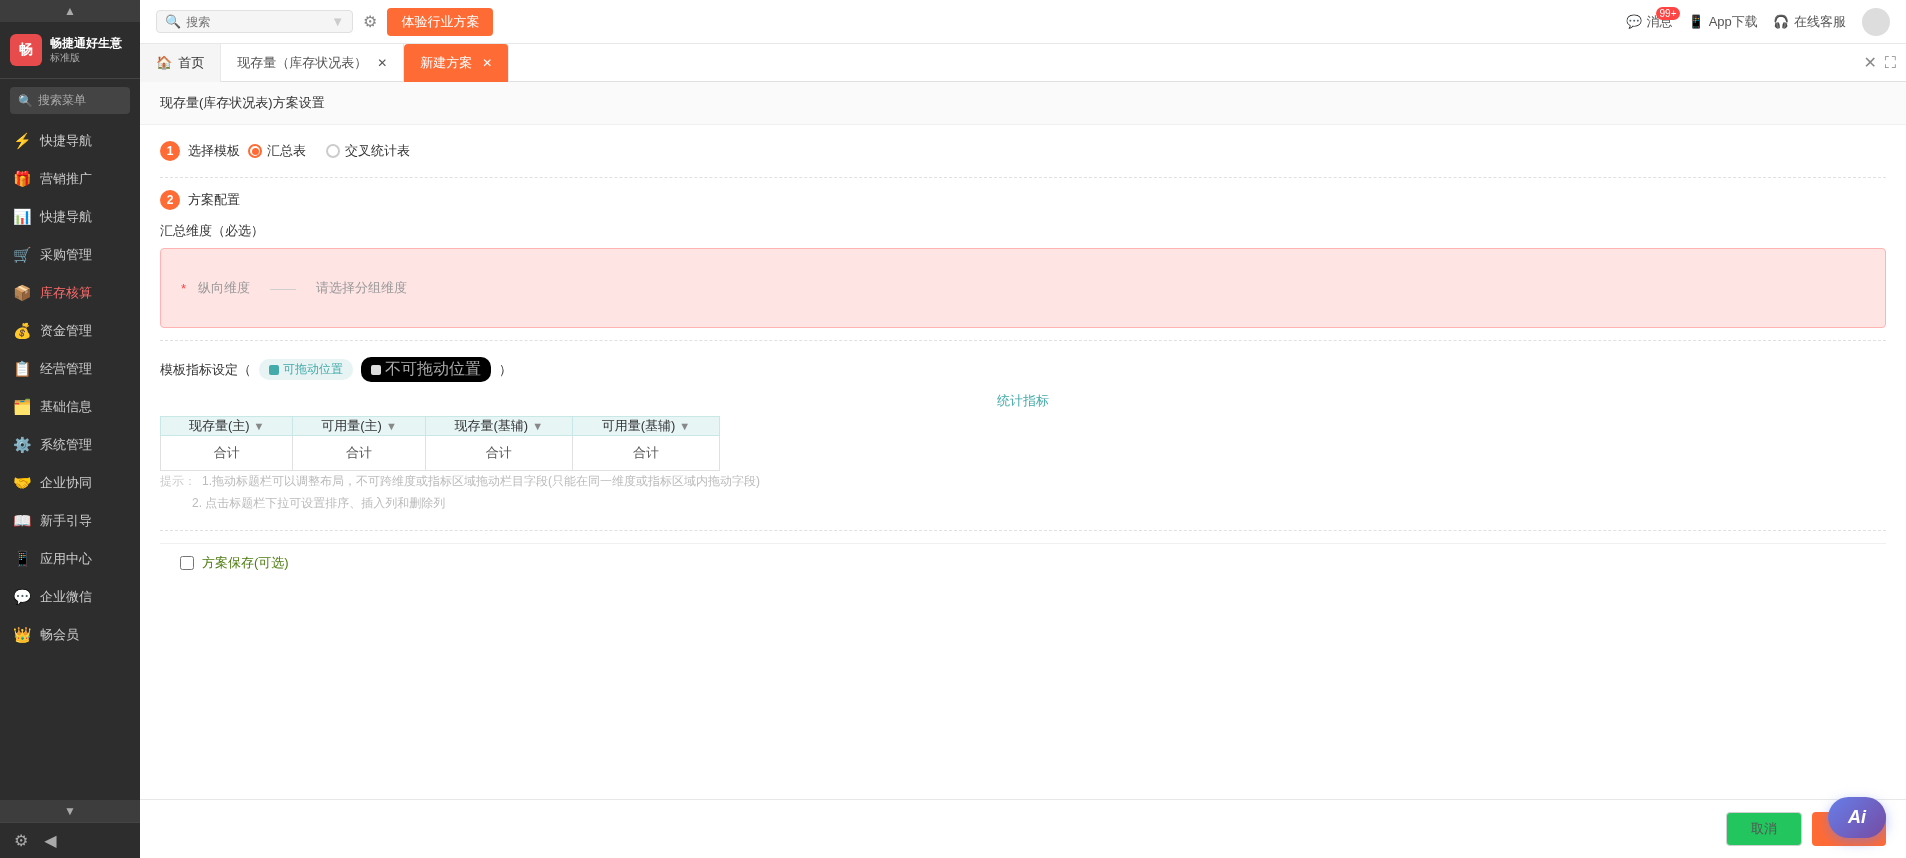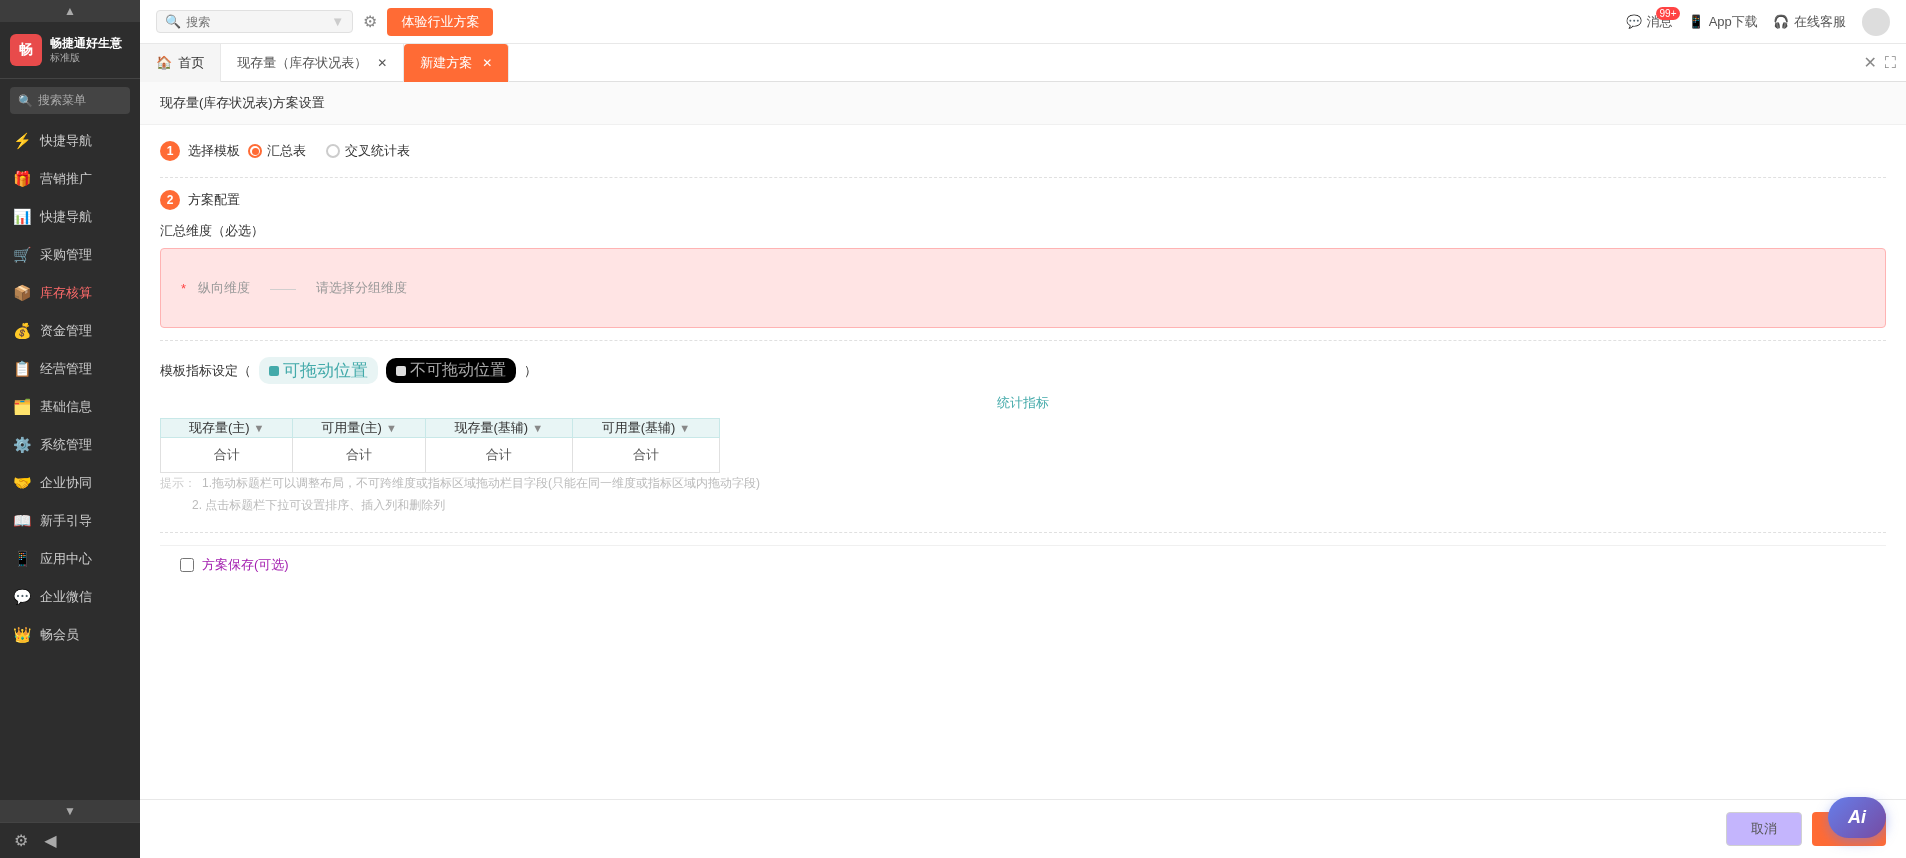--- a/index.html
+++ b/index.html
@@ -302,21 +302,21 @@
       display: flex;
       align-items: center;
       gap: 8px;
     }
     .indicator-pill {
       display: inline-flex;
       align-items: center;
       background: #e8f4f4;
       border-radius: 10px;
       padding: 2px 10px;
-      font-size: 17px;
+      font-size: 12px;
       color: #4aa;
       gap: 4px;
     }
     .indicator-pill-inactive {
       display: inline-flex;
       align-items: center;
       background: #000000;
       border-radius: 10px;
       padding: 2px 10px;
       font-size: 16px;
@@ -380,34 +380,34 @@
       background: #fff;
       display: flex;
       align-items: center;
       gap: 8px;
     }
     .save-checkbox {
       width: 14px; height: 14px;
       border: 1px solid #ccc;
       cursor: pointer;
     }
-    .save-label { font-size: 13px; color: #a21caf; }
+    .save-label { font-size: 13px; color: #4d7c0f; }
 
     
     .footer-bar {
       background: #fff;
       border-top: 1px solid #e8e8e8;
       padding: 12px 20px;
       display: flex;
       justify-content: flex-end;
       gap: 10px;
       flex-shrink: 0;
     }
     .btn-cancel {
-      background: #c4b5fd;
+      background: #22c55e;
       border: 1px solid #d0d0d0;
       border-radius: 4px;
       padding: 7px 24px;
       font-size: 13px;
       color: #555;
       cursor: pointer;
     }
     .btn-query {
       background: #ff6b35;
       border: none;

